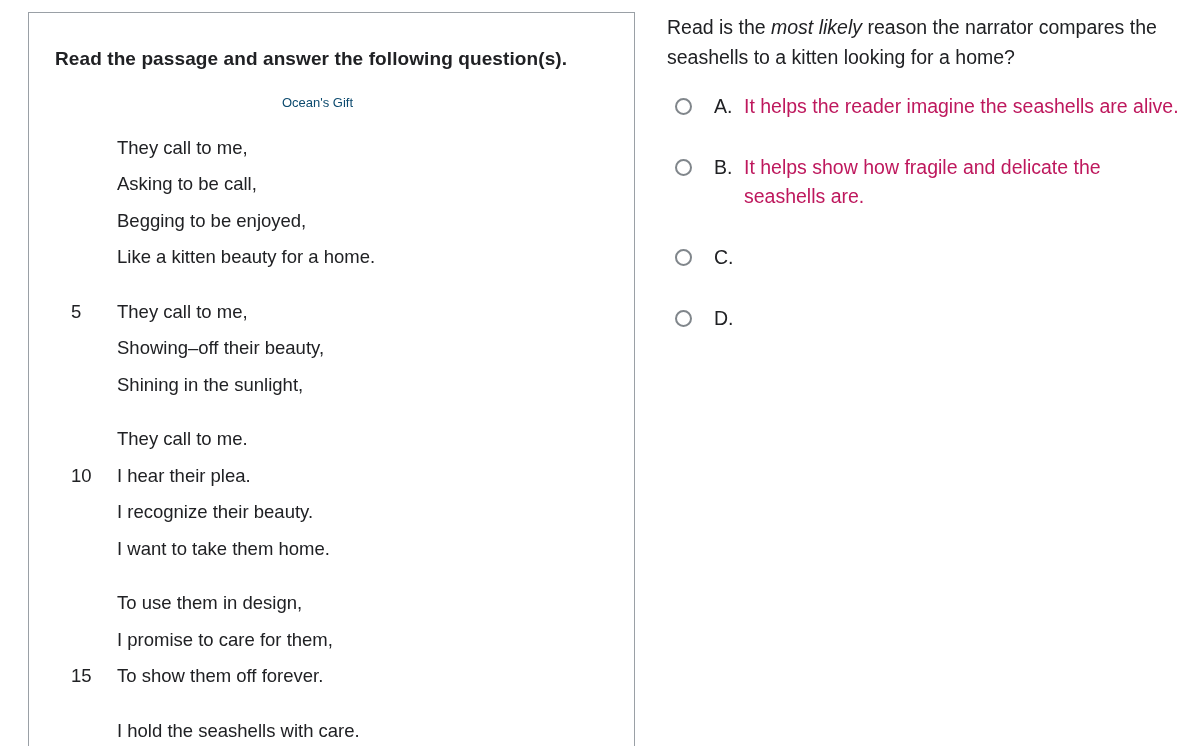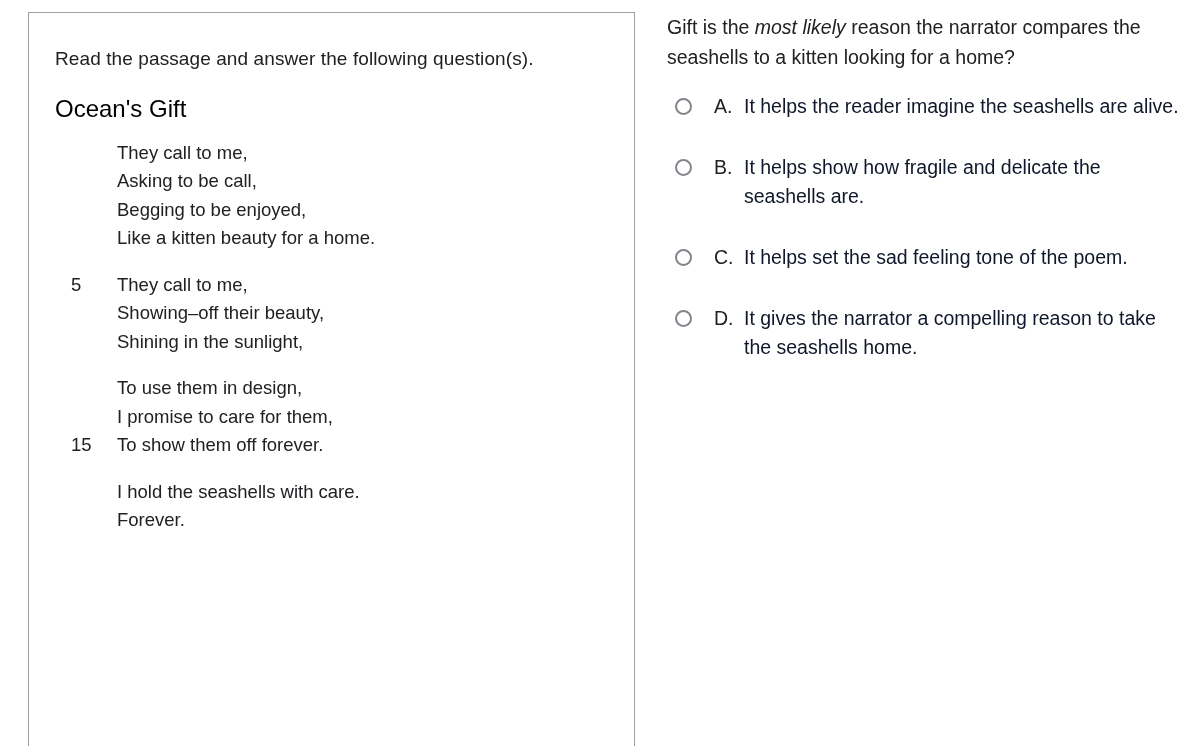--- a/index.html
+++ b/index.html
@@ -27,30 +27,30 @@
     box-sizing: border-box;
     margin: 12px 0 0 28px;
     border: 1px solid #9aa0a6;
     border-bottom: none;
     background: #fff;
     padding: 32px 26px 0 26px;
     position: relative;
   }
   .passage-directions {
     font-size: 19px;
-    font-weight: normal;
+    font-weight: bold;
     line-height: 1.45;
     color: #202124;
     margin: 0 0 22px 0;
     letter-spacing: 0.1px;
   }
   .poem-title {
-    text-align: left;
-    font-size: 24px;
-    color: #000000;
+    text-align: center;
+    font-size: 13px;
+    color: #0c4a6e;
     margin: 0 0 16px 0;
     padding-right: 28px;
   }
   .poem-body {
     font-size: 18.5px;
     line-height: 28.5px;
     color: #202124;
   }
   .stanza {
     margin-bottom: 18px;
@@ -66,20 +66,21 @@
   .line-num {
     width: 62px;
     flex: 0 0 62px;
     text-align: left;
     padding-left: 16px;
     box-sizing: border-box;
     color: #202124;
   }
   .line-text {
     flex: 1 1 auto;
+    margin-top: 8px;
   }
 
   
   .question-panel {
     flex: 1 1 auto;
     box-sizing: border-box;
     padding: 12px 14px 0 32px;
   }
   .question-stem {
     font-size: 19.5px;
@@ -110,21 +111,21 @@
   .choice-letter {
     flex: 0 0 auto;
     font-size: 19.5px;
     line-height: 29px;
     color: #202124;
     width: 30px;
   }
   .choice-text {
     font-size: 19.5px;
     line-height: 29px;
-    color: #0f172a;
+    color: #be185d;
     max-width: 440px;
   }
 </style>
 </head>
 <body>
 
 <div class="page">
 
   <section class="passage-panel">
     <p class="passage-directions">Read the passage and answer the following question(s).</p>
@@ -135,52 +136,56 @@
           <div class="line"><span class="line-num"></span><span class="line-text">Asking to be call,</span></div>
           <div class="line"><span class="line-num"></span><span class="line-text">Begging to be enjoyed,</span></div>
           <div class="line"><span class="line-num"></span><span class="line-text">Like a kitten beauty for a home.</span></div>
         </div>
         <div class="stanza">
           <div class="line"><span class="line-num">5</span><span class="line-text">They call to me,</span></div>
           <div class="line"><span class="line-num"></span><span class="line-text">Showing–off their beauty,</span></div>
           <div class="line"><span class="line-num"></span><span class="line-text">Shining in the sunlight,</span></div>
         </div>
         <div class="stanza">
+          <div class="line"><span class="line-num"></span><span class="line-text">They call to me.</span></div>
+          <div class="line"><span class="line-num">10</span><span class="line-text">I hear their plea.</span></div>
+          <div class="line"><span class="line-num"></span><span class="line-text">I recognize their beauty.</span></div>
+          <div class="line"><span class="line-num"></span><span class="line-text">I want to take them home.</span></div>
+        </div>
+        <div class="stanza">
           <div class="line"><span class="line-num"></span><span class="line-text">To use them in design,</span></div>
           <div class="line"><span class="line-num"></span><span class="line-text">I promise to care for them,</span></div>
           <div class="line"><span class="line-num">15</span><span class="line-text">To show them off forever.</span></div>
         </div>
         <div class="stanza">
           <div class="line"><span class="line-num"></span><span class="line-text">I hold the seashells with care.</span></div>
           <div class="line"><span class="line-num"></span><span class="line-text">Forever.</span></div>
         </div>
       </div>
   </section>
 
   <section class="question-panel">
     <p class="question-stem">
-      <span>Gift is the </span><em>most likely</em><span> reason the narrator compares the seashells to a kitten looking for a home?</span>
+      <span>Read is the </span><em>most likely</em><span> reason the narrator compares the seashells to a kitten looking for a home?</span>
     </p>
     <div class="choices" id="choices">
         <div class="choice">
           <span class="radio"></span>
           <span class="choice-letter">A.</span>
           <span class="choice-text">It helps the reader imagine the seashells are alive.</span>
         </div>
         <div class="choice">
           <span class="radio"></span>
           <span class="choice-letter">B.</span>
           <span class="choice-text">It helps show how fragile and delicate the seashells are.</span>
         </div>
         <div class="choice">
           <span class="radio"></span>
           <span class="choice-letter">C.</span>
-          <span class="choice-text">It helps set the sad feeling tone of the poem.</span>
         </div>
         <div class="choice">
           <span class="radio"></span>
           <span class="choice-letter">D.</span>
-          <span class="choice-text">It gives the narrator a compelling reason to take the seashells home.</span>
         </div>
       </div>
   </section>
 
 </div>
 
 </body></html>

